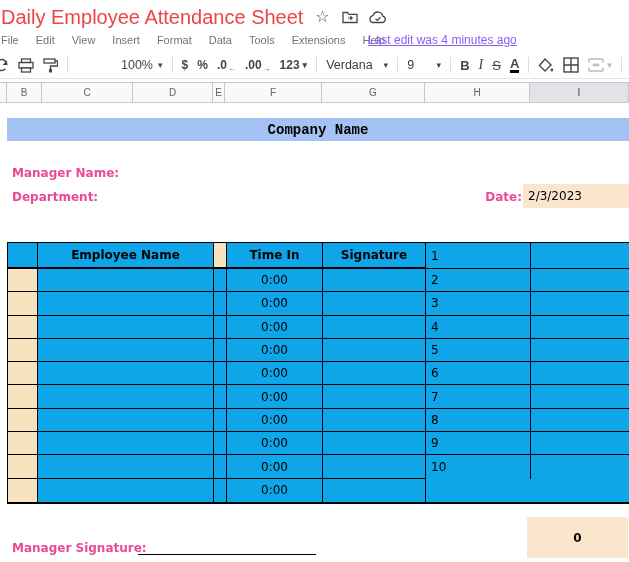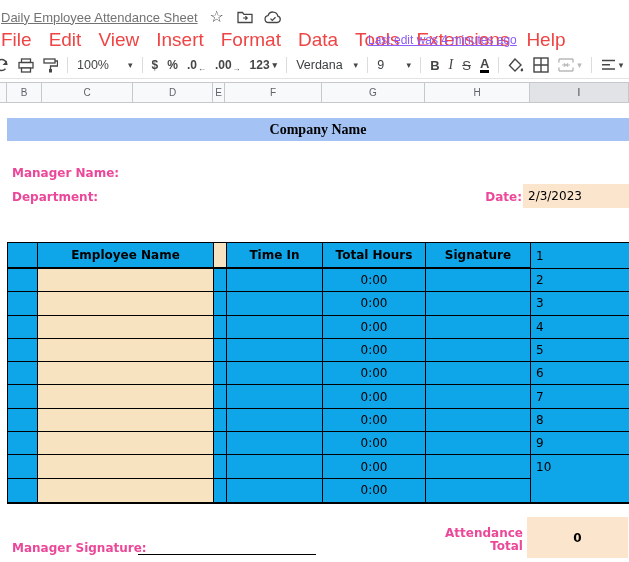--- a/index.html
+++ b/index.html
@@ -7,51 +7,51 @@
   #app {
     position: relative;
     width: 629px; height: 562px;
     background: #fff;
     overflow: hidden;
     font-family: "Liberation Sans", sans-serif;
     color: #202124;
   }
   
   .titlebar { position:absolute; left:1px; top:5px; height:24px; display:flex; align-items:center; gap:10px; }
-  .doc-title { font-size:13px; color:#737373; white-space:nowrap;text-decoration:underline; }
+  .doc-title { font-size:20px; color:#ef4444; white-space:nowrap; }
   .tb-icon { display:flex; align-items:center; justify-content:center; width:18px; height:18px; color:#444746; }
   .star-glyph { font-size:16px; line-height:16px; }
   
   .menubar { position:absolute; left:1px; top:30px; height:20px; display:flex; align-items:center; gap:17px; }
-  .menu-item { font-size:19px; color:#ef4444; white-space:nowrap; }
+  .menu-item { font-size:11px; color:#737373; white-space:nowrap; }
   .last-edit { position:absolute; left:368px; top:33px; font-size:12px; color:#8b5cf6; text-decoration:underline; white-space:nowrap; }
   
   .toolbar { position:absolute; left:0; top:52px; width:629px; height:27px; display:flex; align-items:center; gap:9px; border-bottom:1px solid #e3e3e3; overflow:hidden; }
   .tool { display:flex; align-items:center; justify-content:center; color:#444746; font-size:12.5px; white-space:nowrap; flex:0 0 auto; }
   .tool svg { display:block; }
   .tsep { width:1px; height:16px; background:#dadce0; flex:0 0 auto; }
   .caret { font-size:9px; color:#444746; margin-left:3px; }
-  .zoom-sel { gap:16px; }
+  .zoom-sel { gap:2px;margin-left:44px; }
   .num-btn { font-weight:bold; font-size:12px; }
   .dec-arrow { font-size:8px; margin-left:1px; position:relative; top:3px; }
   .font-name { width:62px; justify-content:space-between; color:#3c4043; }
   .font-size { width:34px; justify-content:space-between; color:#3c4043; }
   .fmt-b { font-weight:bold; font-size:13px; }
   .fmt-i { font-style:italic; font-family:"Liberation Serif",serif; font-size:14px; }
   .fmt-s { text-decoration:line-through; font-size:13px; }
   .fmt-a { font-weight:bold; font-size:13px; border-bottom:3px solid #000; line-height:12px; }
   .disabled { opacity:0.38; }
   
   .colheaders { position:absolute; left:0; top:82px; width:629px; height:21px; display:flex; border-top:1px solid #c6c9cc; border-bottom:1px solid #c6c9cc; background:#f8f9fa; }
   .colh { height:100%; border-right:1px solid #c6c9cc; display:flex; align-items:center; justify-content:center; font-size:10px; color:#5f6368; background:#f8f9fa; }
   .colh.sel { background:#e1e3e6; color:#444746; }
   
   .sheet-abs { position:absolute; }
   .banner { left:7px; top:118px; width:622px; height:23px; background:#a4c2f4; display:flex; align-items:center; justify-content:center; }
-  .banner span { font-family:Liberation Serif, serif; font-weight:bold; font-size:14px; color:#000; }
+  .banner span { font-family:Liberation Mono, monospace; font-weight:bold; font-size:14px; color:#000; }
   .blabel { font-family:"DejaVu Sans", sans-serif; font-weight:bold; font-size:12px; color:#ec4899; white-space:nowrap; }
   .mgr-name { left:12px; top:166px; }
   .dept { left:12px; top:190px; }
   .date-label { left:420px; top:190px; width:102px; text-align:right; }
   .date-cell { left:523px; top:184px; width:106px; height:24px; background:#fce5cd; display:flex; align-items:center; padding-left:5px; }
   .date-cell span { font-family:"DejaVu Sans", sans-serif; font-size:12px; color:#000; }
   
   .att-table {
     position:absolute; left:7px; top:242px; width:622px; height:262px;
     display:grid;
@@ -218,21 +218,20 @@
   <div class="sheet-abs blabel date-label">Date:</div>
   <div class="sheet-abs date-cell">
     <span>2/3/2023</span>
   </div>
 
   <div class="att-table">
     <div class="th"></div>
     <div class="th">Employee Name</div>
     <div class="th sepcol"></div>
     <div class="th">Time In</div>
-    <div class="th">Total Hours</div>
     <div class="th">Signature</div>
 
     <div class="rownum">1</div>
     <div></div>
     <div class="sepcol"></div>
     <div></div>
     <div></div>
     <div class="total">0:00</div>
     <div></div>
 
@@ -302,23 +301,19 @@
 
     <div class="rownum">10</div>
     <div></div>
     <div class="sepcol"></div>
     <div></div>
     <div></div>
     <div class="total">0:00</div>
     <div></div>
   </div>
 
-  <div class="sheet-abs blabel att-total-label">
-    <div>Attendance</div>
-    <div>Total</div>
-  </div>
   <div class="sheet-abs att-total-cell">
     <span>0</span>
   </div>
   <div class="sheet-abs blabel mgr-sig">Manager Signature:</div>
   <div class="sheet-abs sig-line"></div>
 
 </div>
 
 </body></html>

